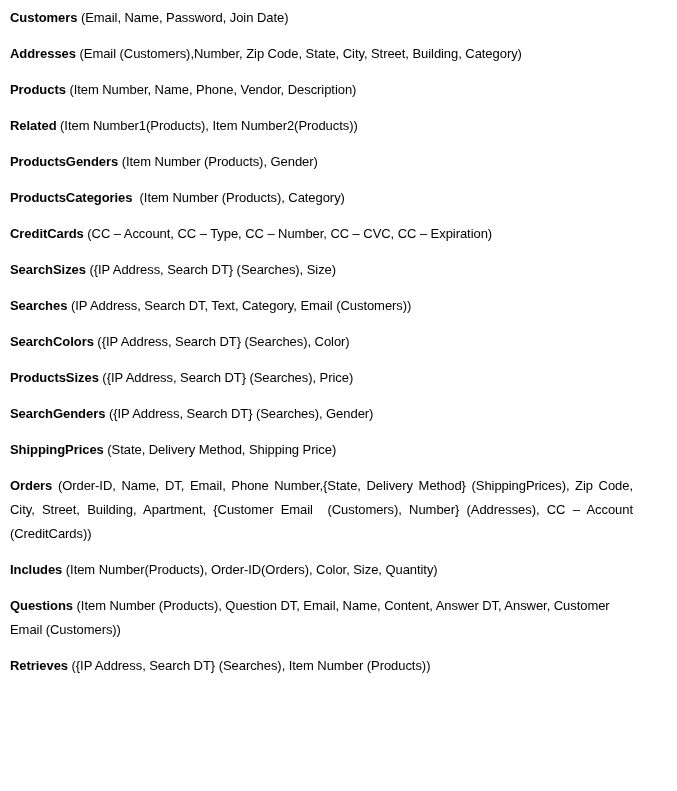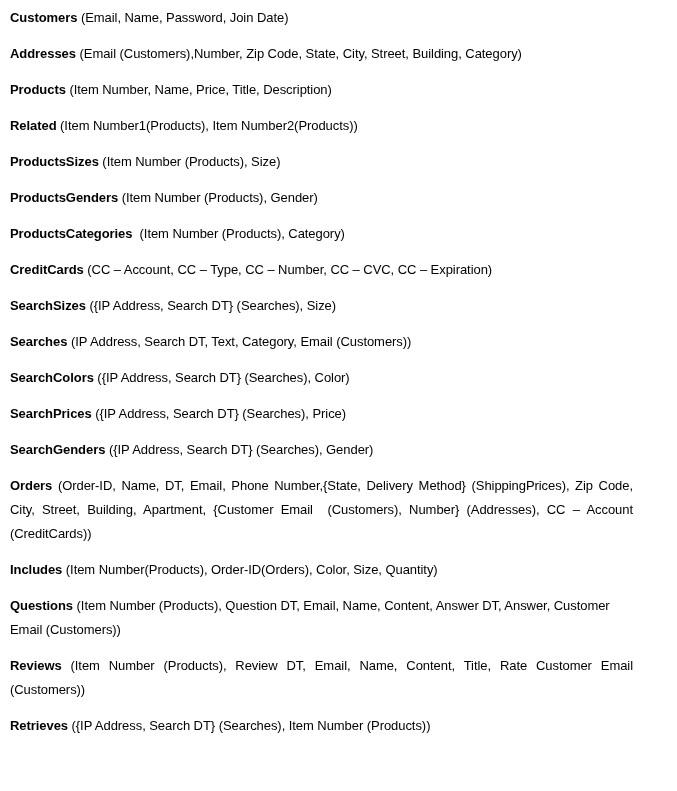--- a/index.html
+++ b/index.html
@@ -48,29 +48,28 @@
   .rel-attrs, .rel-name {
     white-space: pre-wrap;
   }
 </style>
 </head>
 <body>
 
 <div id="schema-doc">
     <p class="relation"><span class="rel-name">Customers</span><span class="rel-attrs"> (Email, Name, Password, Join Date)</span></p>
     <p class="relation"><span class="rel-name">Addresses</span><span class="rel-attrs"> (Email (Customers),Number, Zip Code, State, City, Street, Building, Category)</span></p>
-    <p class="relation"><span class="rel-name">Products</span><span class="rel-attrs"> (Item Number, Name, Price, Title, Description)</span></p>
+    <p class="relation"><span class="rel-name">Products</span><span class="rel-attrs"> (Item Number, Name, Phone, Vendor, Description)</span></p>
     <p class="relation"><span class="rel-name">Related</span><span class="rel-attrs"> (Item Number1(Products), Item Number2(Products))</span></p>
-    <p class="relation"><span class="rel-name">ProductsSizes</span><span class="rel-attrs"> (Item Number (Products), Size)</span></p>
     <p class="relation"><span class="rel-name">ProductsGenders</span><span class="rel-attrs"> (Item Number (Products), Gender)</span></p>
     <p class="relation"><span class="rel-name">ProductsCategories</span><span class="rel-attrs">  (Item Number (Products), Category)</span></p>
     <p class="relation"><span class="rel-name">CreditCards</span><span class="rel-attrs"> (CC – Account, CC – Type, CC – Number, CC – CVC, CC – Expiration)</span></p>
     <p class="relation"><span class="rel-name">SearchSizes</span><span class="rel-attrs"> ({IP Address, Search DT} (Searches), Size)</span></p>
     <p class="relation"><span class="rel-name">Searches</span><span class="rel-attrs"> (IP Address, Search DT, Text, Category, Email (Customers))</span></p>
     <p class="relation"><span class="rel-name">SearchColors</span><span class="rel-attrs"> ({IP Address, Search DT} (Searches), Color)</span></p>
-    <p class="relation"><span class="rel-name">SearchPrices</span><span class="rel-attrs"> ({IP Address, Search DT} (Searches), Price)</span></p>
+    <p class="relation"><span class="rel-name">ProductsSizes</span><span class="rel-attrs"> ({IP Address, Search DT} (Searches), Price)</span></p>
     <p class="relation"><span class="rel-name">SearchGenders</span><span class="rel-attrs"> ({IP Address, Search DT} (Searches), Gender)</span></p>
+    <p class="relation"><span class="rel-name">ShippingPrices</span><span class="rel-attrs"> (State, Delivery Method, Shipping Price)</span></p>
     <p class="relation justified"><span class="rel-name">Orders</span><span class="rel-attrs"> (Order-ID, Name, DT, Email, Phone Number,{State, Delivery Method} (ShippingPrices), Zip Code, City, Street, Building, Apartment, {Customer Email  (Customers), Number} (Addresses), CC – Account (CreditCards))</span></p>
     <p class="relation"><span class="rel-name">Includes</span><span class="rel-attrs"> (Item Number(Products), Order-ID(Orders), Color, Size, Quantity)</span></p>
     <p class="relation"><span class="rel-name">Questions</span><span class="rel-attrs"> (Item Number (Products), Question DT, Email, Name, Content, Answer DT, Answer, Customer Email (Customers))</span></p>
-    <p class="relation justified"><span class="rel-name">Reviews</span><span class="rel-attrs"> (Item Number (Products), Review DT, Email, Name, Content, Title, Rate Customer Email (Customers))</span></p>
     <p class="relation"><span class="rel-name">Retrieves</span><span class="rel-attrs"> ({IP Address, Search DT} (Searches), Item Number (Products))</span></p>
   </div>
 
 </body></html>

